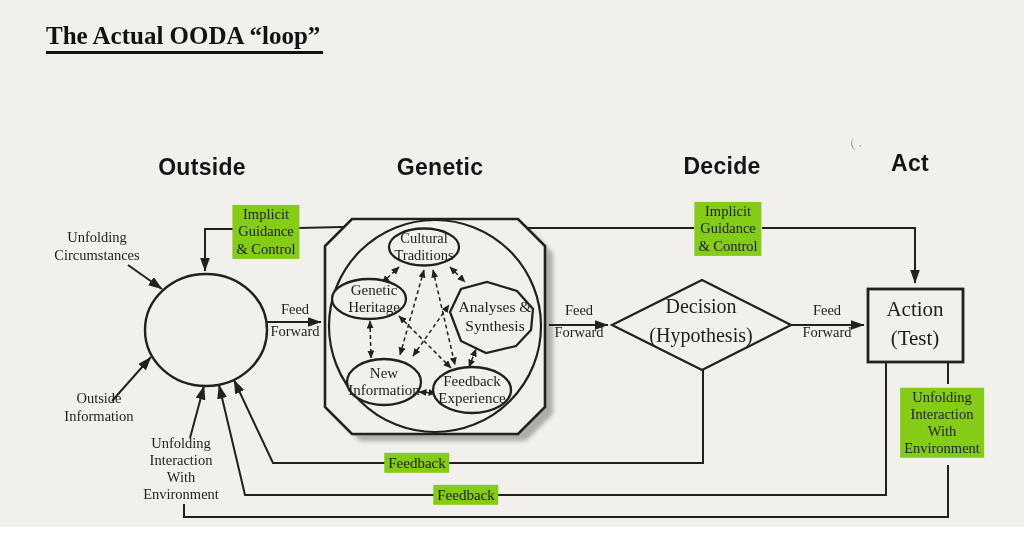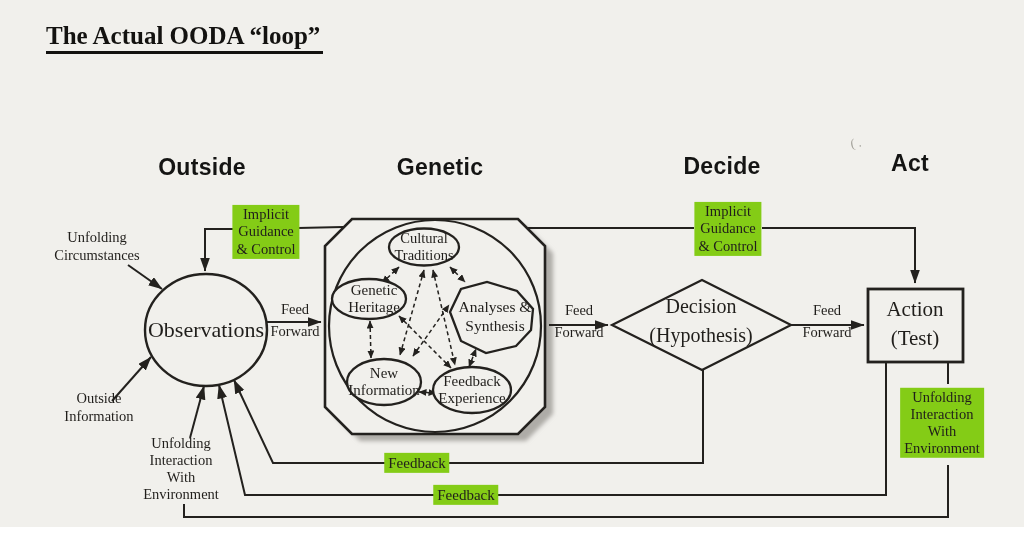--- a/index.html
+++ b/index.html
@@ -93,21 +93,20 @@
     </g>
   </svg>
 
   <div class="title">The Actual OODA “loop”</div>
 
   <div class="lbl hdr" style="left:202px;top:167px">Outside</div>
   <div class="lbl hdr" style="left:440px;top:167px">Genetic</div>
   <div class="lbl hdr" style="left:722px;top:166px">Decide</div>
   <div class="lbl hdr" style="left:910px;top:163px">Act</div>
 
-  <div class="lbl" style="left:206px;top:330px;font-size:22px">Observations</div>
   <div class="lbl" style="left:424px;top:247px;font-size:14.5px;line-height:1.15">Cultural
 Traditions</div>
   <div class="lbl" style="left:374px;top:299px;font-size:15px;line-height:1.15">Genetic
 Heritage</div>
   <div class="lbl" style="left:495px;top:317px;font-size:15.5px;line-height:1.2">Analyses &amp;
 Synthesis</div>
   <div class="lbl" style="left:384px;top:382px;font-size:15px;line-height:1.15">New
 Information</div>
   <div class="lbl" style="left:472px;top:390px;font-size:15px;line-height:1.15">Feedback
 Experience</div>

